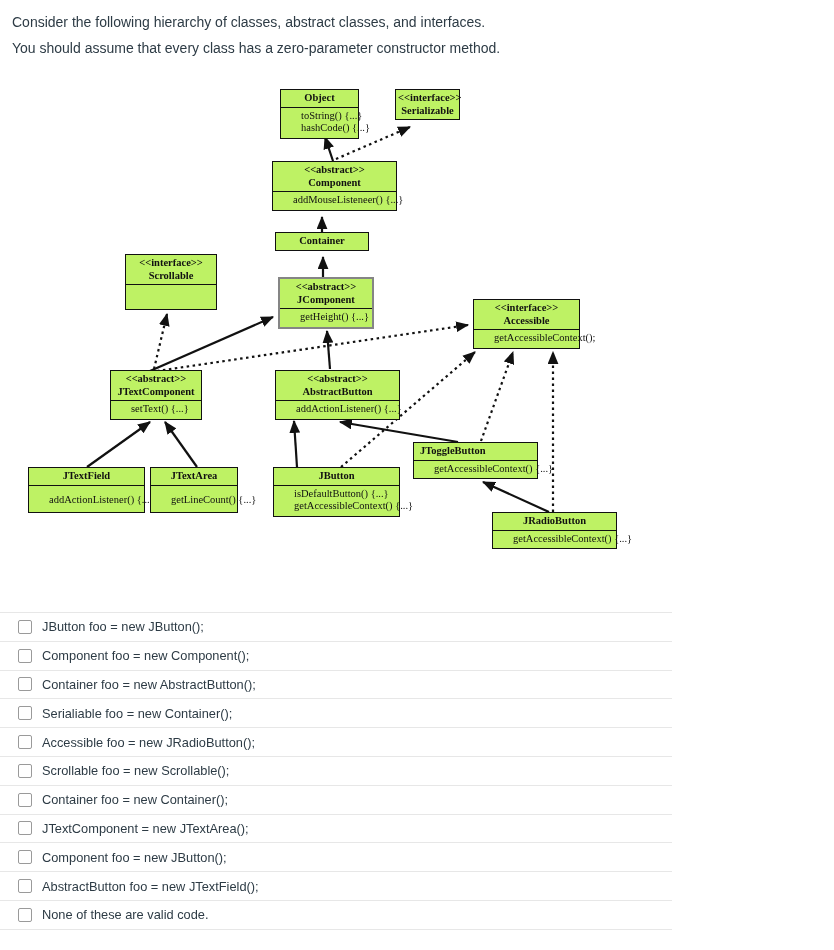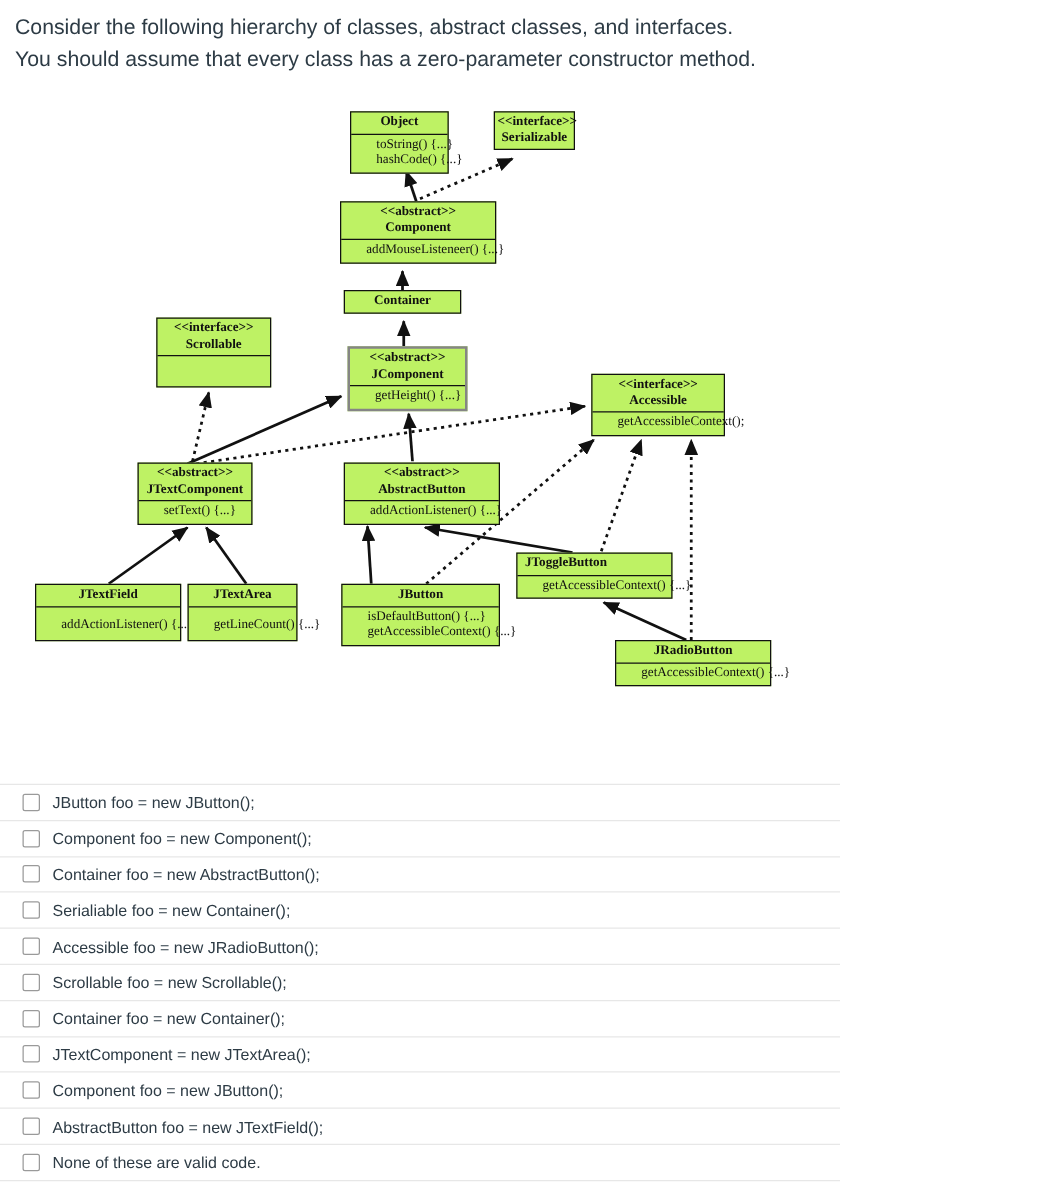--- a/index.html
+++ b/index.html
@@ -1,18 +1,18 @@
 <!DOCTYPE html>
 <html><head>
 <meta charset="utf-8">
 <style>
   html,body{margin:0;padding:0;background:#ffffff;}
   .page{position:relative;width:834px;height:950px;background:#fff;overflow:hidden;
         font-family:"Liberation Sans",sans-serif;color:#2d3b45;}
-  .intro-line{position:absolute;left:12px;font-size:17px;line-height:18px;margin:0;}
+  .intro-line{position:absolute;left:12px;font-size:14px;line-height:18px;margin:0;}
   #intro1{top:13px;}
   #intro2{top:39px;}
 
   
   .diagram{position:absolute;left:0;top:85px;width:834px;height:480px;}
   .arrows{position:absolute;left:0;top:0;pointer-events:none;}
   .ubox{position:absolute;background:#bef264;border:1.4px solid #111;
         font-family:"Liberation Serif",serif;font-size:10.5px;line-height:12.5px;
         color:#111;box-sizing:border-box;}
   .ubox .hd{text-align:center;font-weight:bold;padding:2px 2px 2px 2px;}
@@ -33,21 +33,21 @@
   #box-jtextcomponent{left:110px;top:285px;width:92px;}
   #box-abstractbutton{left:275px;top:285px;width:125px;}
   #box-jtogglebutton {left:413px;top:357px;width:125px;}
   #box-jtextfield    {left:28px; top:382px;width:117px;}
   #box-jtextarea     {left:150px;top:382px;width:88px;}
   #box-jbutton       {left:273px;top:382px;width:127px;}
   #box-jradiobutton  {left:492px;top:427px;width:125px;}
 
   
   .question{position:absolute;left:12px;top:587px;font-size:13.5px;margin:0;}
-  .options{position:absolute;left:0;top:627px;width:672px;}
+  .options{position:absolute;left:0;top:612px;width:672px;}
   .opt-row{display:flex;align-items:center;height:28.8px;border-top:1px solid #e7e7e7;
            padding-left:18px;box-sizing:border-box;cursor:pointer;}
   .options{border-bottom:1px solid #e7e7e7;}
   .cb{width:12px;height:12px;border:1px solid #9a9a9a;border-radius:2px;background:#fff;
       margin-right:10px;flex:0 0 auto;}
   .opt-label{font-size:12.8px;color:#2d3b45;}
 </style>
 </head>
 <body>
 

